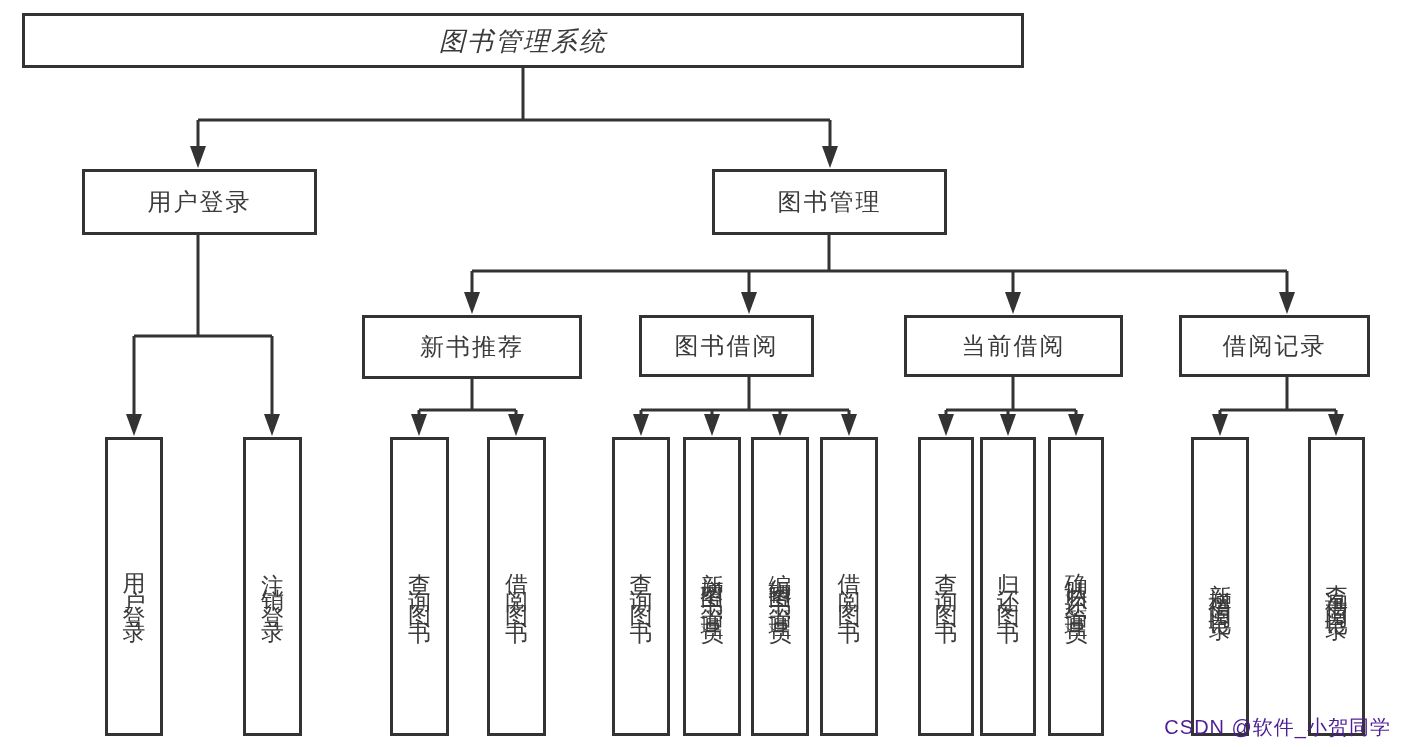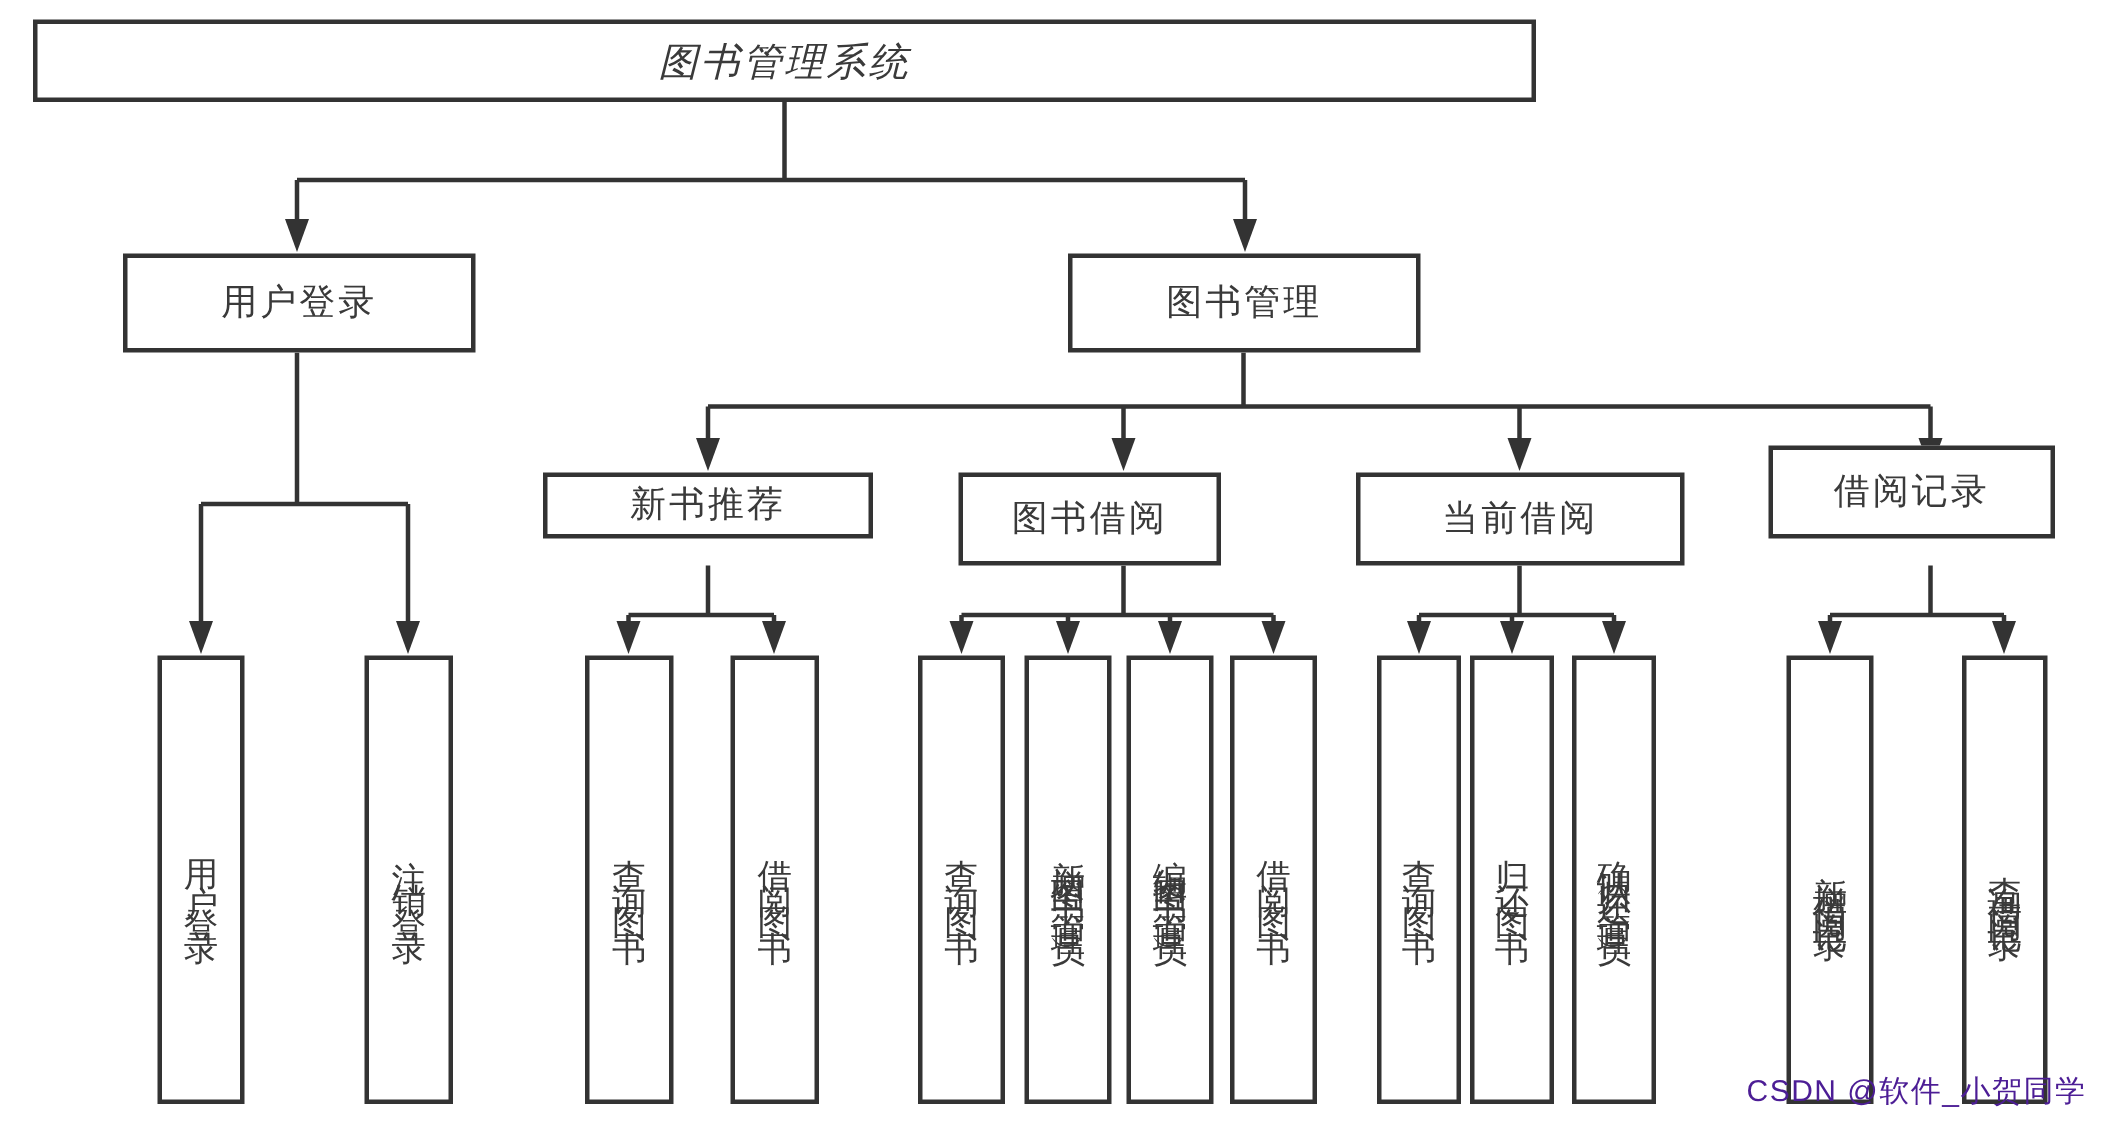--- a/index.html
+++ b/index.html
@@ -88,30 +88,30 @@
     <span>图书管理系统</span>
   </div>
 
   <div class="box hbox" style="left:82px;top:169px;width:235px;height:66px;">
     <span>用户登录</span>
   </div>
   <div class="box hbox" style="left:712px;top:169px;width:235px;height:66px;font-family:Liberation Serif, serif;">
     <span>图书管理</span>
   </div>
 
-  <div class="box hbox" style="left:362px;top:315px;width:220px;height:44px;">
+  <div class="box hbox" style="left:362px;top:315px;width:220px;height:64px;">
     <span>新书推荐</span>
   </div>
   <div class="box hbox" style="left:639px;top:315px;width:175px;height:62px;">
     <span>图书借阅</span>
   </div>
   <div class="box hbox" style="left:904px;top:315px;width:219px;height:62px;">
     <span>当前借阅</span>
   </div>
-  <div class="box hbox" style="left:1179px;top:297px;width:191px;height:62px;">
+  <div class="box hbox" style="left:1179px;top:315px;width:191px;height:62px;">
     <span>借阅记录</span>
   </div>
 
   <div class="box leaf" style="left:105px;top:437px;width:58px;height:299px;">
     <span>用户登录</span>
   </div>
   <div class="box leaf" style="left:243px;top:437px;width:59px;height:299px;">
     <span>注销登录</span>
   </div>
 

